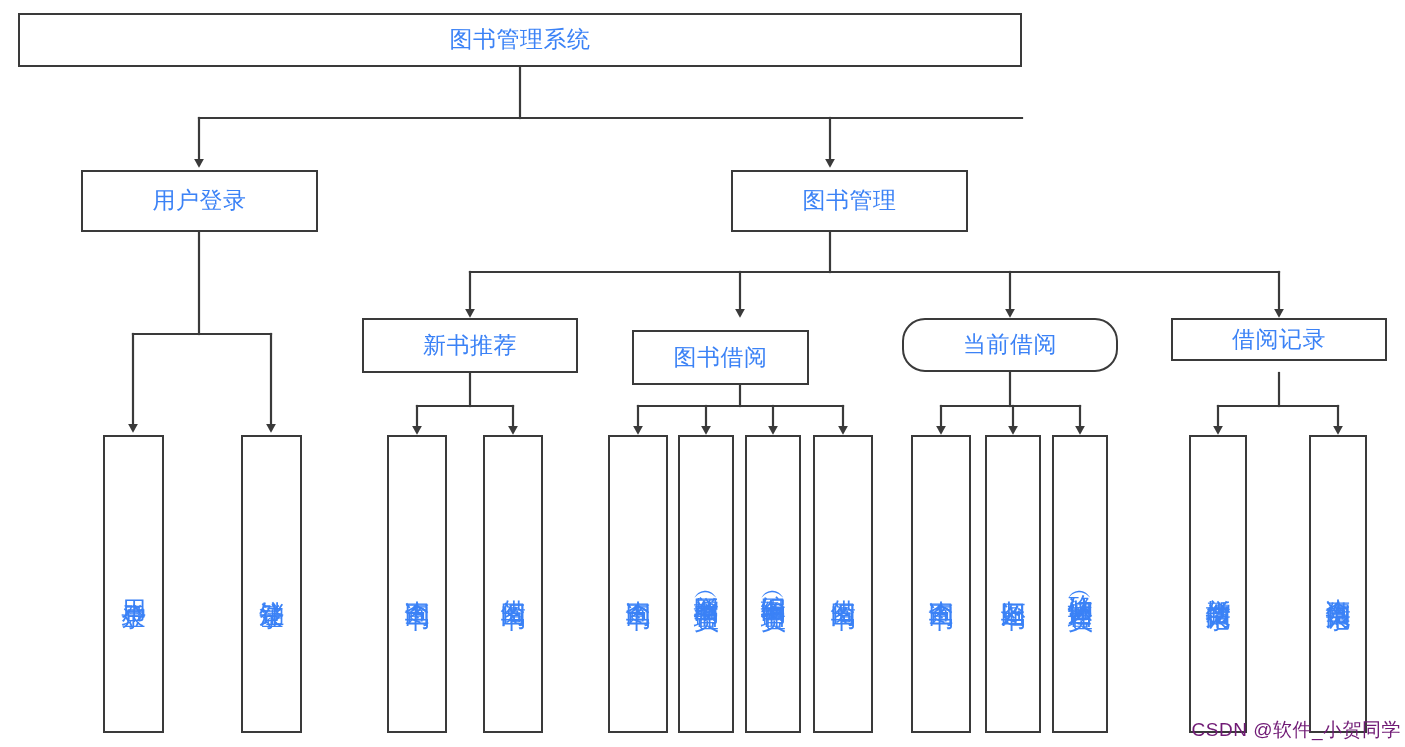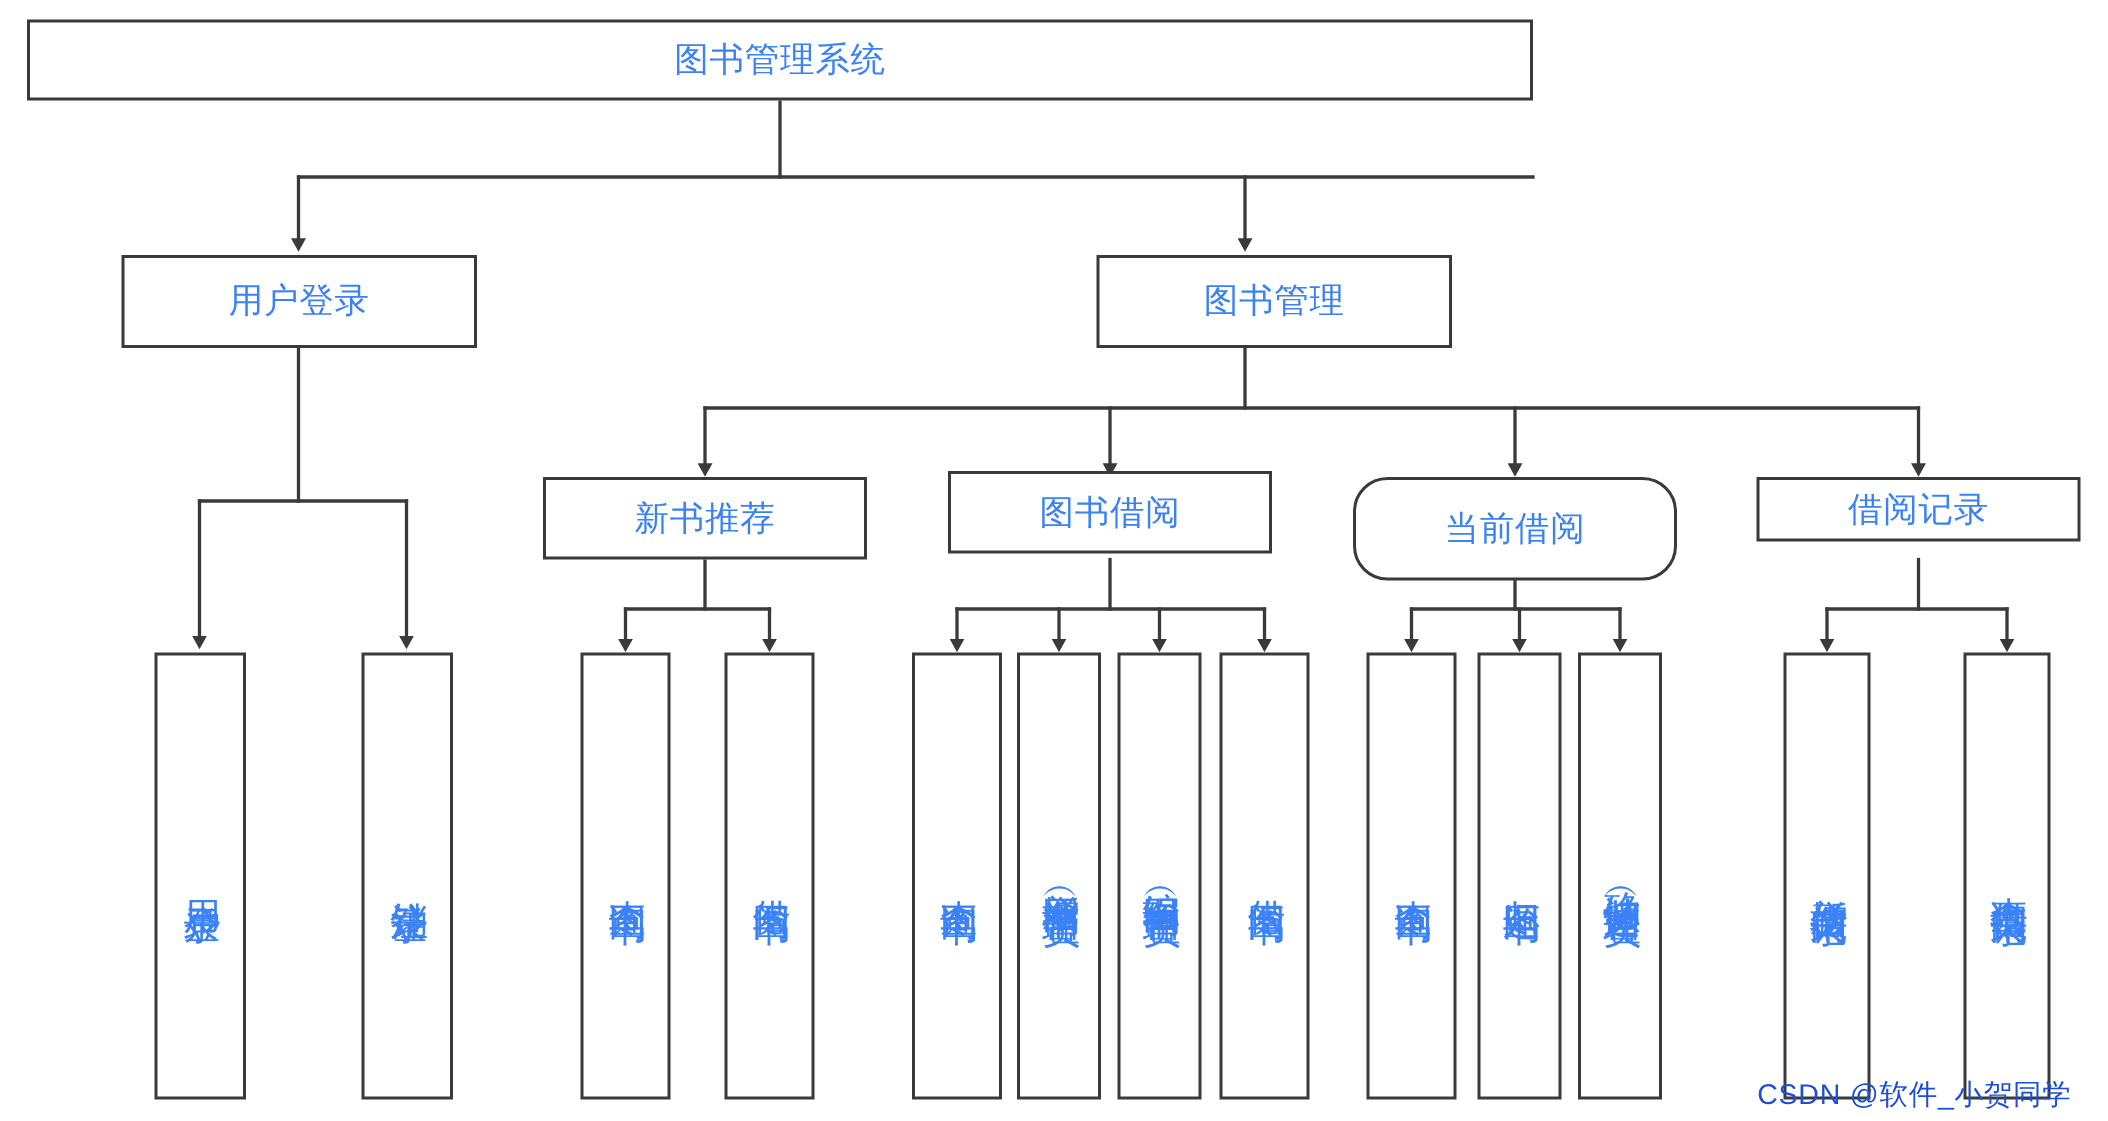--- a/index.html
+++ b/index.html
@@ -51,24 +51,24 @@
   .node.vert .txt {
     writing-mode: vertical-rl;
     text-orientation: upright;
     white-space: nowrap;
   }
   .node .txt {
     display: block;
   }
   .watermark {
     position: absolute;
-    right: 24px;
+    right: 4px;
     bottom: 4px;
     font-size: 19px;
-    color: #1d4ed8;
+    color: #701a75;
     white-space: nowrap;
     letter-spacing: 0.5px;
   }
 </style>
 </head>
 <body>
 
 <div id="canvas">
 
   <svg id="wires" viewBox="0 0 1405 747" width="1405" height="747" xmlns="http://www.w3.org/2000/svg">
@@ -128,24 +128,24 @@
   <div class="node horiz" id="node-l2-0" style="left: 81px; top: 170px; width: 237px; height: 62px;">
     <span class="txt">用户登录</span>
   </div>
   <div class="node horiz" id="node-l2-1" style="left: 711px; top: 170px; width: 237px; height: 62px; margin-left: 20px;">
     <span class="txt">图书管理</span>
   </div>
 
   <div class="node horiz" id="node-l3-0" style="left: 362px; top: 318px; width: 216px; height: 55px;">
     <span class="txt">新书推荐</span>
   </div>
-  <div class="node horiz" id="node-l3-1" style="left: 632px; top: 314px; width: 216px; height: 55px;">
+  <div class="node horiz" id="node-l3-1" style="left: 632px; top: 330px; width: 177px; height: 55px;">
     <span class="txt">图书借阅</span>
   </div>
-  <div class="node horiz" id="node-l3-2" style="left: 902px; top: 318px; width: 216px; height: 69px; border-radius: 23px;">
+  <div class="node horiz" id="node-l3-2" style="left: 902px; top: 318px; width: 216px; height: 54px; border-radius: 23px;">
     <span class="txt">当前借阅</span>
   </div>
   <div class="node horiz" id="node-l3-3" style="left: 1171px; top: 318px; width: 216px; height: 43px;">
     <span class="txt">借阅记录</span>
   </div>
 
   <div class="node vert" id="node-leaf-0" style="left: 103px; top: 435px; width: 61px; height: 298px;">
     <span class="txt">用户登录</span>
   </div>
   <div class="node vert" id="node-leaf-1" style="left: 241px; top: 435px; width: 61px; height: 298px;">

